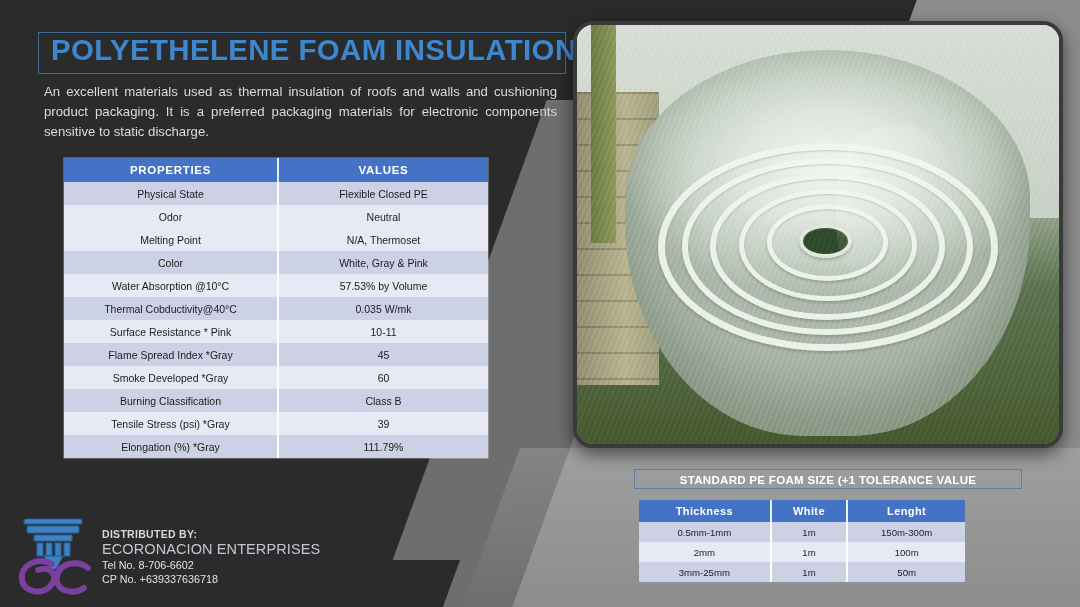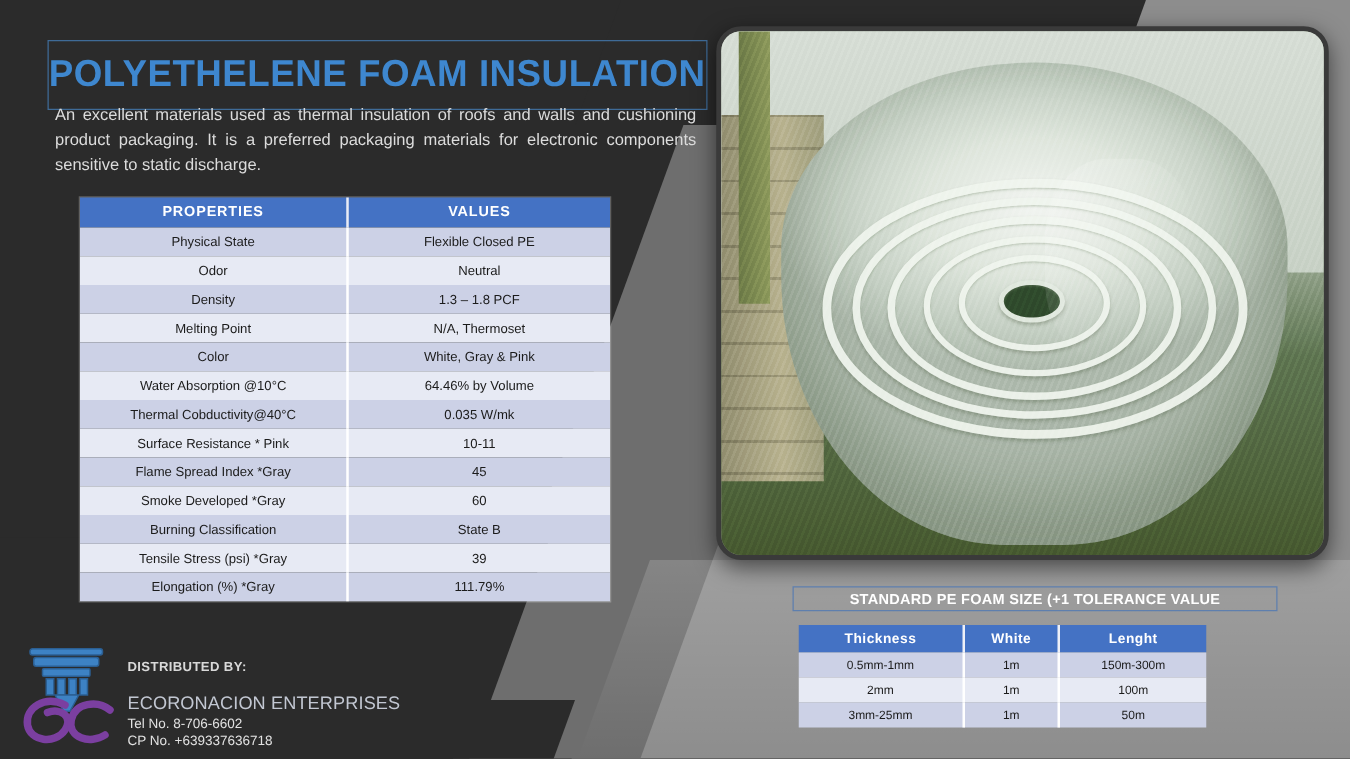--- a/index.html
+++ b/index.html
@@ -60,23 +60,23 @@
   .band-bottomdark {
     top: 560px; left: 0px;
     width: 460px; height: 120px;
     background: #2b2b2b;
     transform: skewX(-20deg);
   }
 
   
   .title-box {
     position: absolute; left: 38px; top: 32px;
-    width: 528px; height: 56px;
+    width: 528px; height: 42px;
     border: 1px solid #3f6b97;
-    display: flex; align-items: center; 
+    display: flex; align-items: flex-start; padding-left: 12px;
   }
   .title-text {
     color: #3e87cf;
     font-size: 30px;
     font-weight: bold;
     letter-spacing: .4px;
     white-space: nowrap;
     font-family: "Liberation Sans", sans-serif;
     transform: scaleX(.98);
     transform-origin: left center;
@@ -232,21 +232,21 @@
 
   
   .footer { position: absolute; left: 14px; top: 512px; display: flex; gap: 4px; }
   .logo { position: relative; width: 84px; height: 86px; }
   .logo svg { display: block; }
   .footer-text { padding-top: 16px; }
   .f-dist {
     color: #d8d8d8; font-size: 10.5px; font-weight: bold; letter-spacing: .3px;
   }
   .f-company {
-    color: #c2c7d2; font-size: 14.5px; letter-spacing: .1px; margin-top: 15px;
+    color: #c2c7d2; font-size: 14.5px; letter-spacing: .1px; margin-top: 1px;
   }
   .f-tel, .f-cp {
     color: #e2e2e2; font-size: 10.8px; margin-top: 2px;
   }
 </style>
 </head>
 <body>
 
 <div id="slide">
 
@@ -274,55 +274,51 @@
     </thead>
     <tbody>
       <tr class="odd">
           <td class="col-a">Physical State</td>
           <td>Flexible Closed PE</td>
         </tr>
       <tr class="even">
           <td class="col-a">Odor</td>
           <td>Neutral</td>
         </tr>
-      <tr class="odd">
-          <td class="col-a">Density</td>
-          <td>1.3 – 1.8 PCF</td>
-        </tr>
       <tr class="even">
           <td class="col-a">Melting Point</td>
           <td>N/A, Thermoset</td>
         </tr>
       <tr class="odd">
           <td class="col-a">Color</td>
           <td>White, Gray &amp; Pink</td>
         </tr>
       <tr class="even">
           <td class="col-a">Water Absorption @10°C</td>
-          <td>64.46% by Volume</td>
+          <td>57.53% by Volume</td>
         </tr>
       <tr class="odd">
           <td class="col-a">Thermal Cobductivity@40°C</td>
           <td>0.035  W/mk</td>
         </tr>
       <tr class="even">
           <td class="col-a">Surface Resistance * Pink</td>
           <td>10-11</td>
         </tr>
       <tr class="odd">
           <td class="col-a">Flame Spread Index *Gray</td>
           <td>45</td>
         </tr>
       <tr class="even">
           <td class="col-a">Smoke Developed *Gray</td>
           <td>60</td>
         </tr>
       <tr class="odd">
           <td class="col-a">Burning Classification</td>
-          <td>State B</td>
+          <td>Class B</td>
         </tr>
       <tr class="even">
           <td class="col-a">Tensile Stress (psi) *Gray</td>
           <td>39</td>
         </tr>
       <tr class="odd">
           <td class="col-a">Elongation (%) *Gray</td>
           <td>111.79%</td>
         </tr>
     </tbody>

